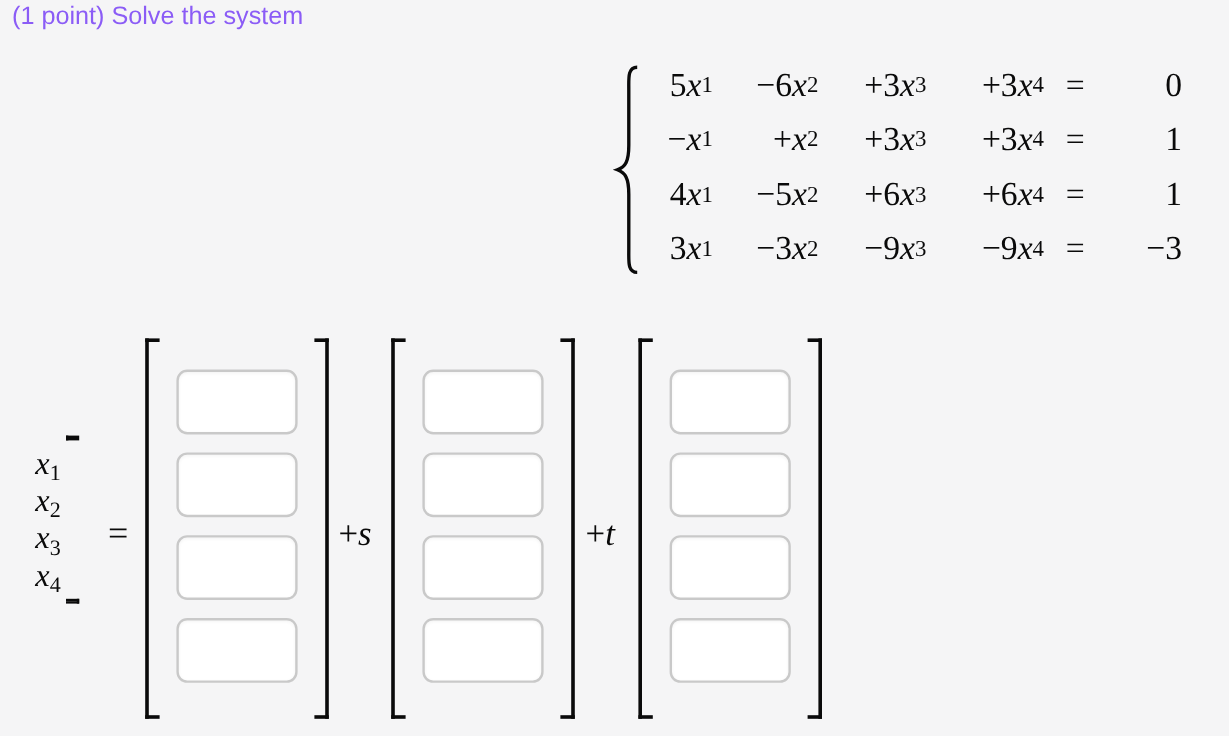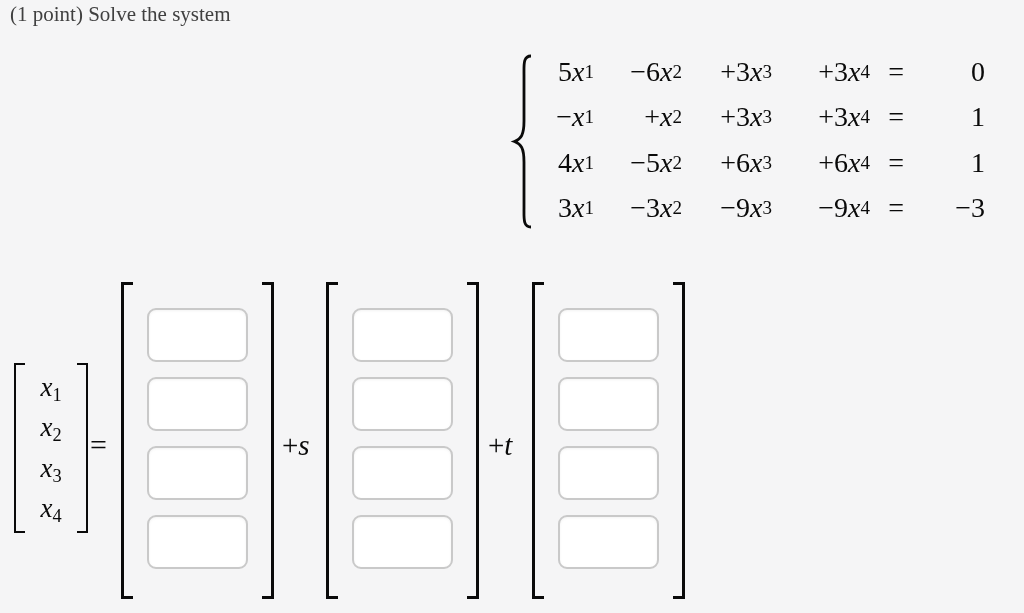--- a/index.html
+++ b/index.html
@@ -6,22 +6,22 @@
   html,body { width:1024px; height:613px; }
   body {
     position:relative;
     background:#f5f5f6;
     font-family:"Liberation Serif", serif;
     color:#0a0a0a;
     overflow:hidden;
   }
   .title {
     position:absolute; left:10px; top:2px;
-    font-family:Liberation Serif, serif;
-    font-size:21px; color:#404040;
+    font-family:Liberation Sans, sans-serif;
+    font-size:21px; color:#8b5cf6;
   }
 
   
   .system { position:absolute; left:510px; top:49px; height:184px; }
   .brace { position:absolute; left:0; top:5px; }
   .eqgrid {
     position:absolute; left:20px; top:0;
     display:grid;
     grid-template-columns:64px 88px 90px 98px 34px 81px;
     grid-auto-rows:45.5px;
@@ -32,21 +32,21 @@
     white-space:nowrap;
   }
   .v { font-style:italic; }
   sub.ix { font-size:68%; line-height:0; vertical-align:-0.28em; font-style:normal; }
 
   
   .answer { position:absolute; left:0; top:282px; width:1024px; height:318px; }
 
   .vec {
     position:absolute; left:14px; top:81px; height:170px;
-    display:flex; 
+    display:flex; flex-direction:column;align-items:flex-end;
   }
   .sbr { width:11px; }
   .sbr.l { border-left:2.5px solid #0a0a0a; border-top:2.5px solid #0a0a0a; border-bottom:2.5px solid #0a0a0a; }
   .sbr.r { border-right:2.5px solid #0a0a0a; border-top:2.5px solid #0a0a0a; border-bottom:2.5px solid #0a0a0a; }
   .vec .items {
     width:52px; display:flex; flex-direction:column;
     justify-content:space-around; align-items:center;
     font-size:27px; padding:4px 0;
   }
 

